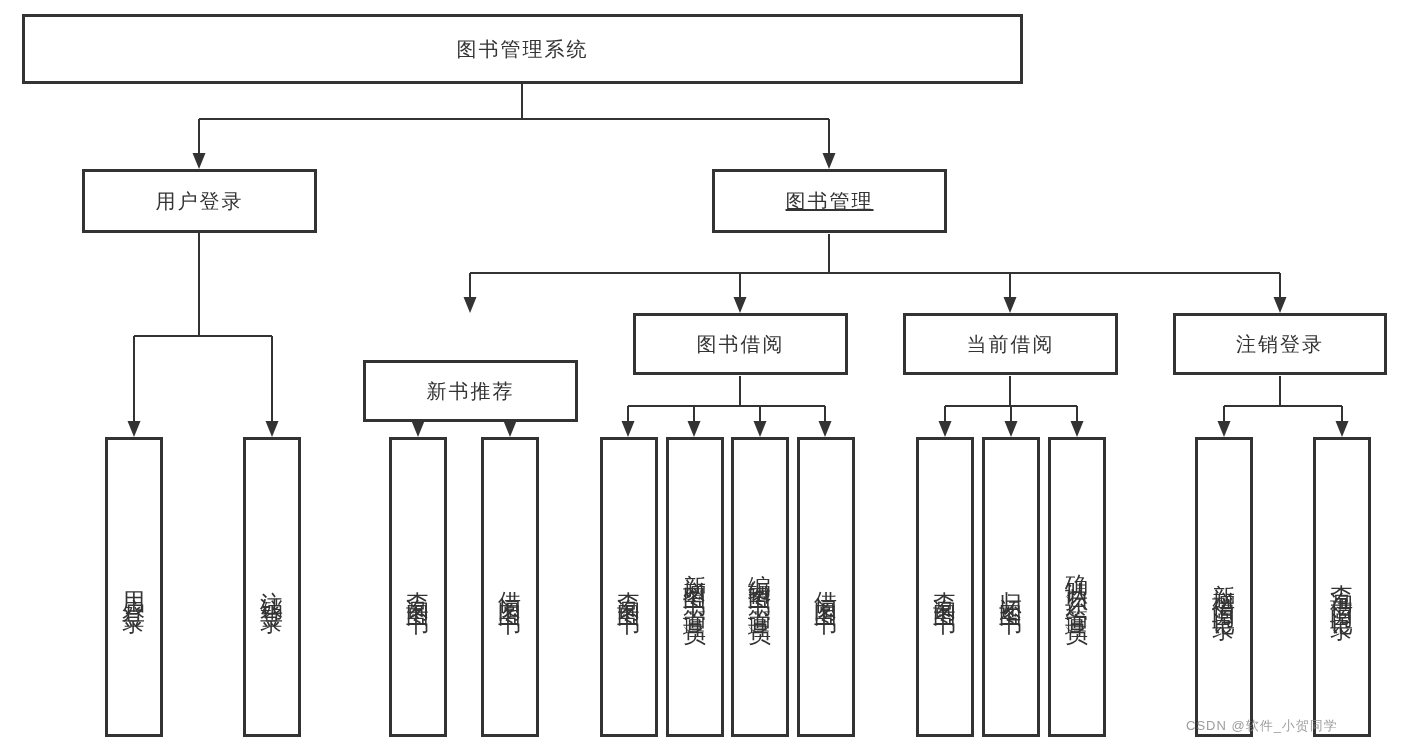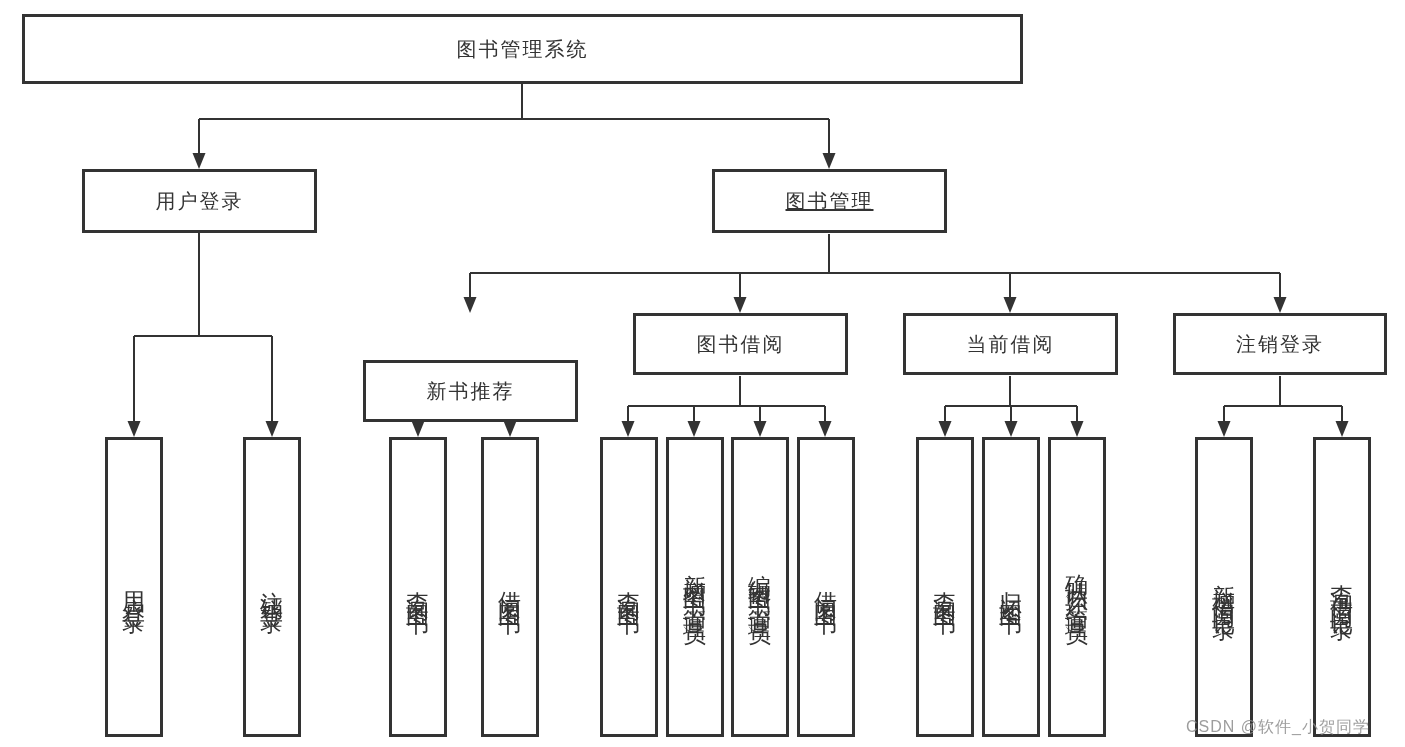--- a/index.html
+++ b/index.html
@@ -13,21 +13,21 @@
     display:flex;align-items:center;justify-content:center;
     font-size:20px;letter-spacing:2px;white-space:nowrap;
   }
   .vbox{
     position:absolute;box-sizing:border-box;border:3px solid #333333;background:#ffffff;
     top:437px;width:58px;height:300px;
     writing-mode:vertical-rl;text-orientation:mixed;
     text-align:center;font-size:23px;letter-spacing:7px;line-height:52px;
   }
   .watermark{
-    position:absolute;left:1186px;top:717px;font-size:16px;letter-spacing:1px;
+    position:absolute;left:1186px;top:717px;font-size:13px;letter-spacing:1px;
     color:rgba(140,140,140,0.85);white-space:nowrap;z-index:5;
   }
 </style>
 </head>
 <body>
 
 <div class="stage">
 
   <svg class="wires" width="1405" height="747" viewBox="0 0 1405 747" aria-hidden="true">
     <defs>

